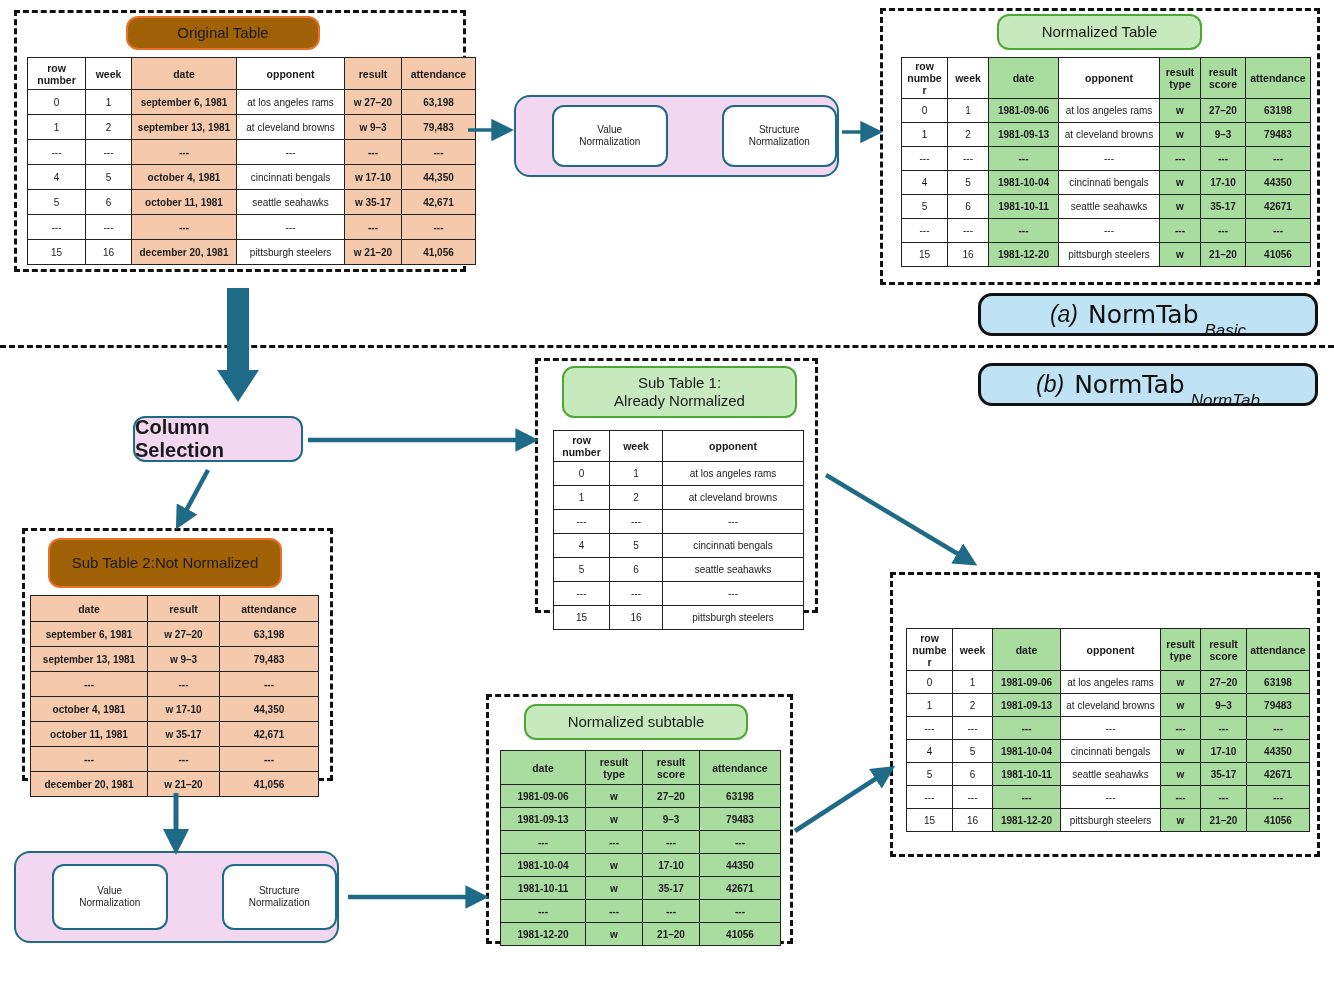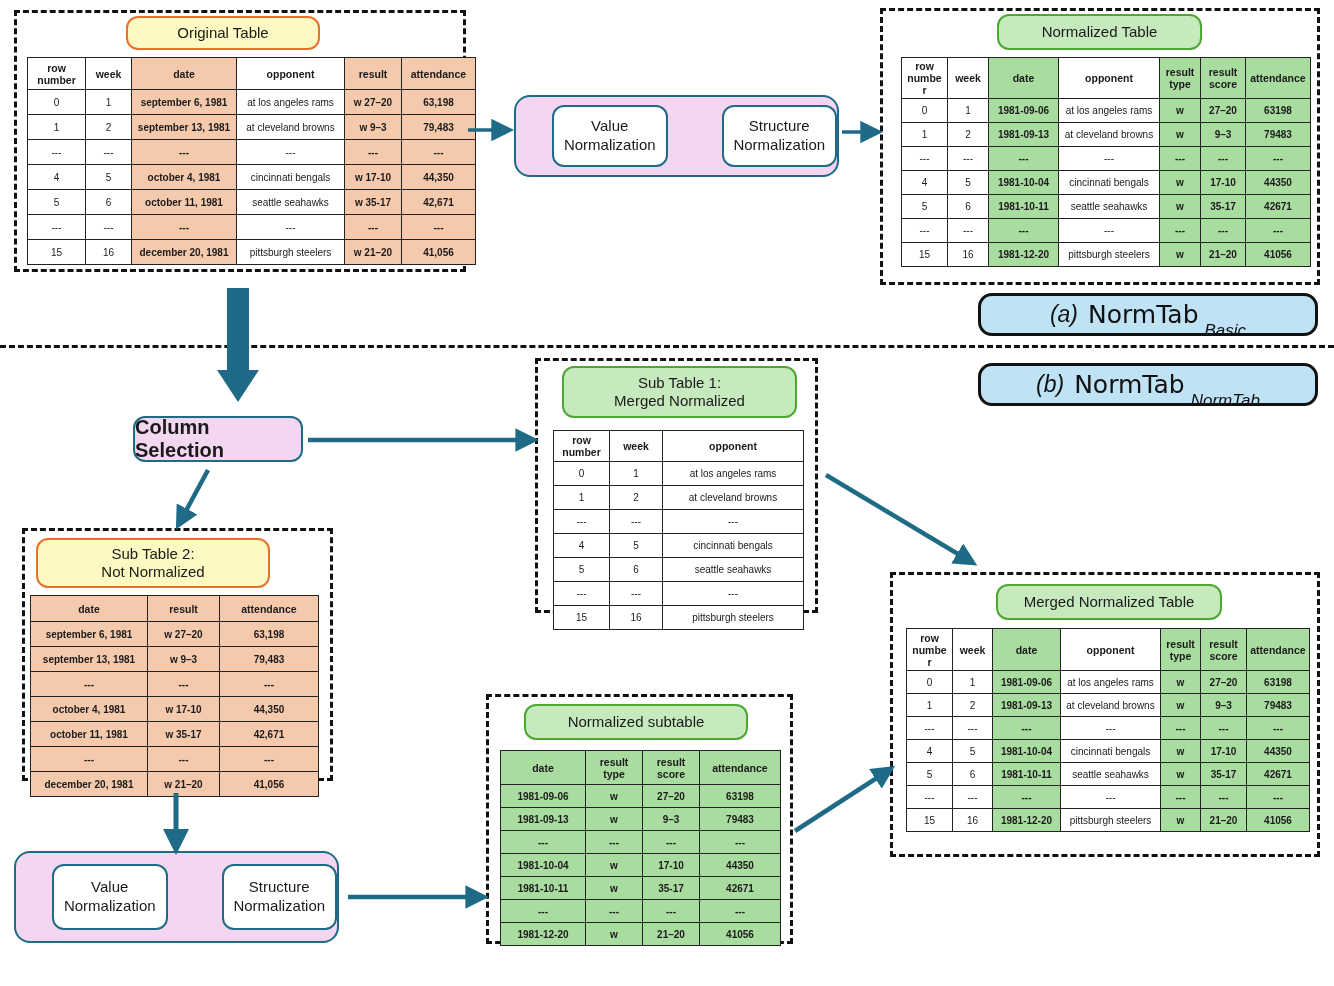--- a/index.html
+++ b/index.html
@@ -6,31 +6,31 @@
   body{width:1334px;height:986px;position:relative;overflow:hidden;
        font-family:"Liberation Sans","DejaVu Sans",sans-serif;color:#1a1a1a;}
   .stage{position:absolute;left:0;top:0;width:1334px;height:986px;}
 
   
   .dashbox{position:absolute;border:3px dashed #111;box-sizing:border-box;background:transparent;}
 
   
   .pill{position:absolute;box-sizing:border-box;border-radius:12px;display:flex;
         align-items:center;justify-content:center;text-align:center;line-height:1.2;}
-  .pill-orange{background:#fef9c3;border:2.5px solid #E8712B;color:#1a1a1a;}
+  .pill-orange{background:#a16207;border:2.5px solid #E8712B;color:#1a1a1a;}
   .pill-green{background:#C7E9BE;border:2.5px solid #4CA832;color:#1a1a1a;}
   .pill-blue{background:#BFE3F5;border:3px solid #111;color:#111;border-radius:14px;}
 
   
   .procwrap{position:absolute;box-sizing:border-box;background:#F3D6EF;
             border:2.5px solid #1F6B87;border-radius:16px;display:flex;
             align-items:center;justify-content:center;gap:18px;}
   .procbox{background:#ffffff;border:2.5px solid #1F6B87;border-radius:12px;
            display:flex;align-items:center;justify-content:center;text-align:center;
-           font-size:15px;line-height:1.25;color:#1a1a1a;margin-left:36px;}
+           font-size:10px;line-height:1.25;color:#1a1a1a;margin-left:36px;}
   .colsel{position:absolute;box-sizing:border-box;background:#F3D6EF;
           border:2.5px solid #1F6B87;border-radius:12px;display:flex;
           align-items:center;justify-content:center;font-weight:bold;font-size:20px;}
 
   
   table.dt{position:absolute;border-collapse:collapse;table-layout:fixed;background:#fff;}
   table.dt td, table.dt th{border:1.5px solid #222;text-align:center;vertical-align:middle;
         font-size:10px;padding:2px 2px;color:#1a1a1a;word-wrap:break-word;overflow-wrap:anywhere;}
   table.dt th{font-weight:bold;font-size:10.5px;}
   .hl-o{background:#F5C9AC;}
@@ -249,21 +249,21 @@
     <span class="lab-sub">NormTab</span>
   </div>
 
   <div class="colsel" style="left:133px;top:416px;width:170px;height:46px;">
     <span>Column Selection</span>
   </div>
 
   <div class="dashbox" style="left:535px;top:358px;width:283px;height:255px;"></div>
   <div class="pill pill-green" style="left:562px;top:366px;width:235px;height:52px;font-size:15px;flex-direction:column;">
     <span>Sub Table 1:</span>
-    <span>Merged Normalized</span>
+    <span>Already Normalized</span>
   </div>
   <table class="dt" id="tbl-sub1" style="left:553px;top:430px;width:250px;">
       <colgroup>
         <col style="width: 56px;">
         <col style="width: 53px;">
         <col style="width: 141px;">
       </colgroup>
       <thead>
         <tr style="height: 31px;">
           <th>row number</th>
@@ -304,21 +304,21 @@
         </tr>
         <tr style="height: 24px;">
           <td>15</td>
           <td>16</td>
           <td>pittsburgh steelers</td>
         </tr>
       </tbody>
     </table>
 
   <div class="dashbox" style="left:22px;top:528px;width:311px;height:253px;"></div>
-  <div class="pill pill-orange" style="left:36px;top:538px;width:234px;height:50px;font-size:15px;flex-direction:column;">
+  <div class="pill pill-orange" style="left:48px;top:538px;width:234px;height:50px;font-size:15px;flex-direction:row;">
     <span>Sub Table 2:</span>
     <span>Not Normalized</span>
   </div>
   <table class="dt" id="tbl-sub2" style="left:30px;top:595px;width:288px;">
       <colgroup>
         <col style="width: 117px;">
         <col style="width: 72px;">
         <col style="width: 99px;">
       </colgroup>
       <thead>
@@ -437,23 +437,20 @@
         <tr style="height: 23px;">
           <td class="hl-g em">1981-12-20</td>
           <td class="hl-g bd">w</td>
           <td class="hl-g bd">21–20</td>
           <td class="hl-g bd">41056</td>
         </tr>
       </tbody>
     </table>
 
   <div class="dashbox" style="left:890px;top:572px;width:430px;height:285px;"></div>
-  <div class="pill pill-green" style="left:996px;top:584px;width:226px;height:36px;font-size:15px;">
-    <span>Merged Normalized Table</span>
-  </div>
   <table class="dt" id="tbl-merged" style="left:906px;top:628px;width:402px;">
       <colgroup>
         <col style="width: 46px;">
         <col style="width: 40px;">
         <col style="width: 68px;">
         <col style="width: 100px;">
         <col style="width: 40px;">
         <col style="width: 46px;">
         <col style="width: 63px;">
       </colgroup>

